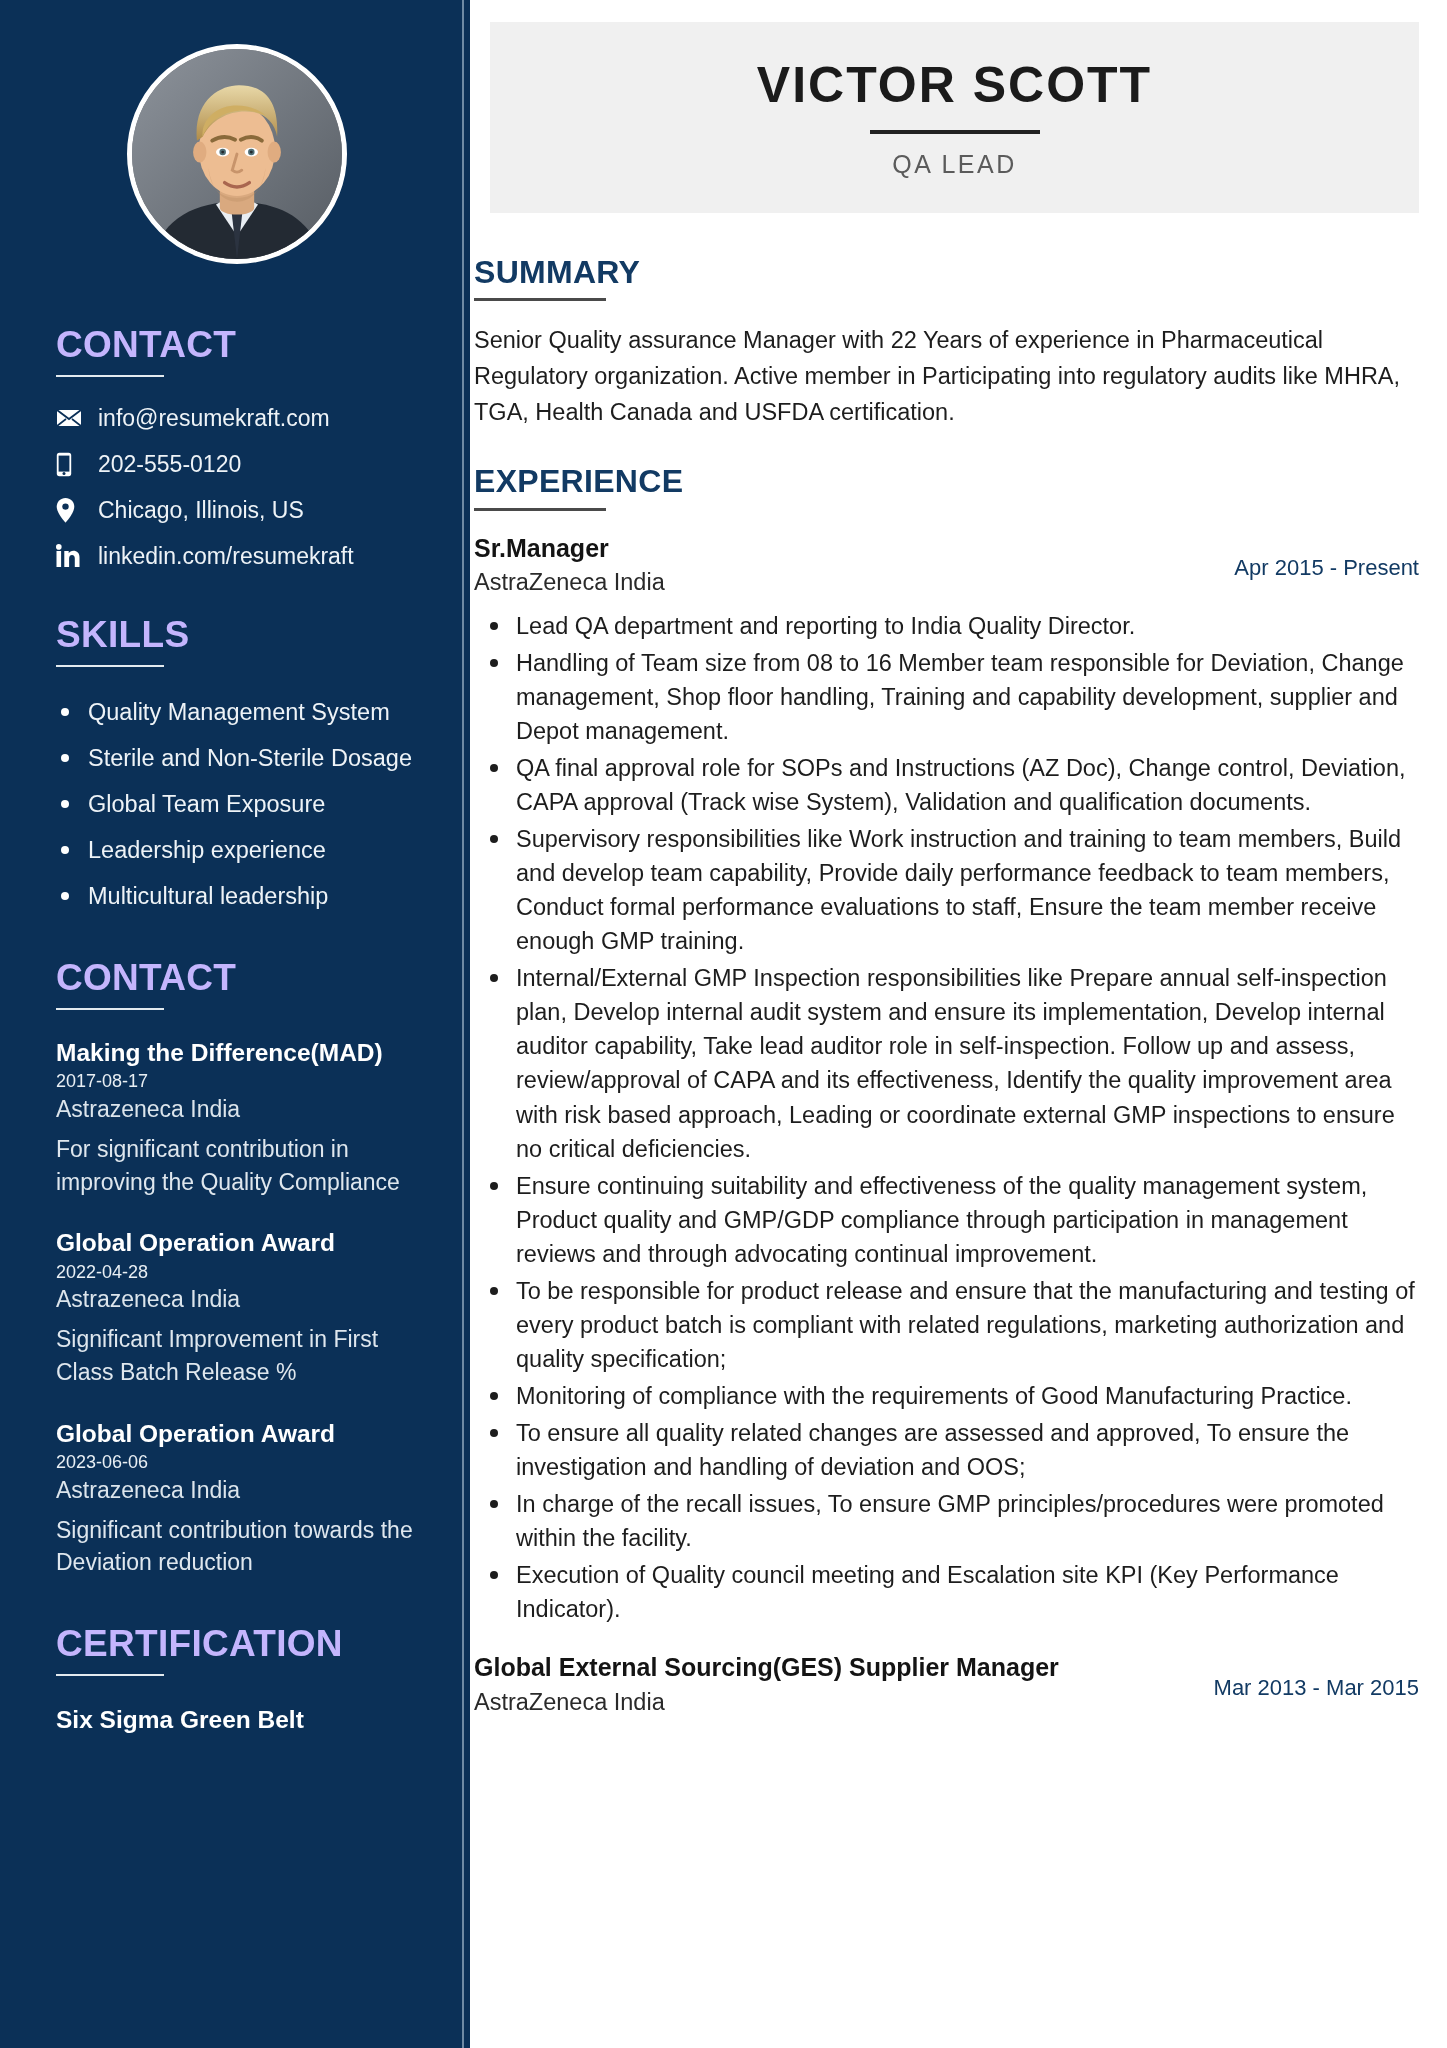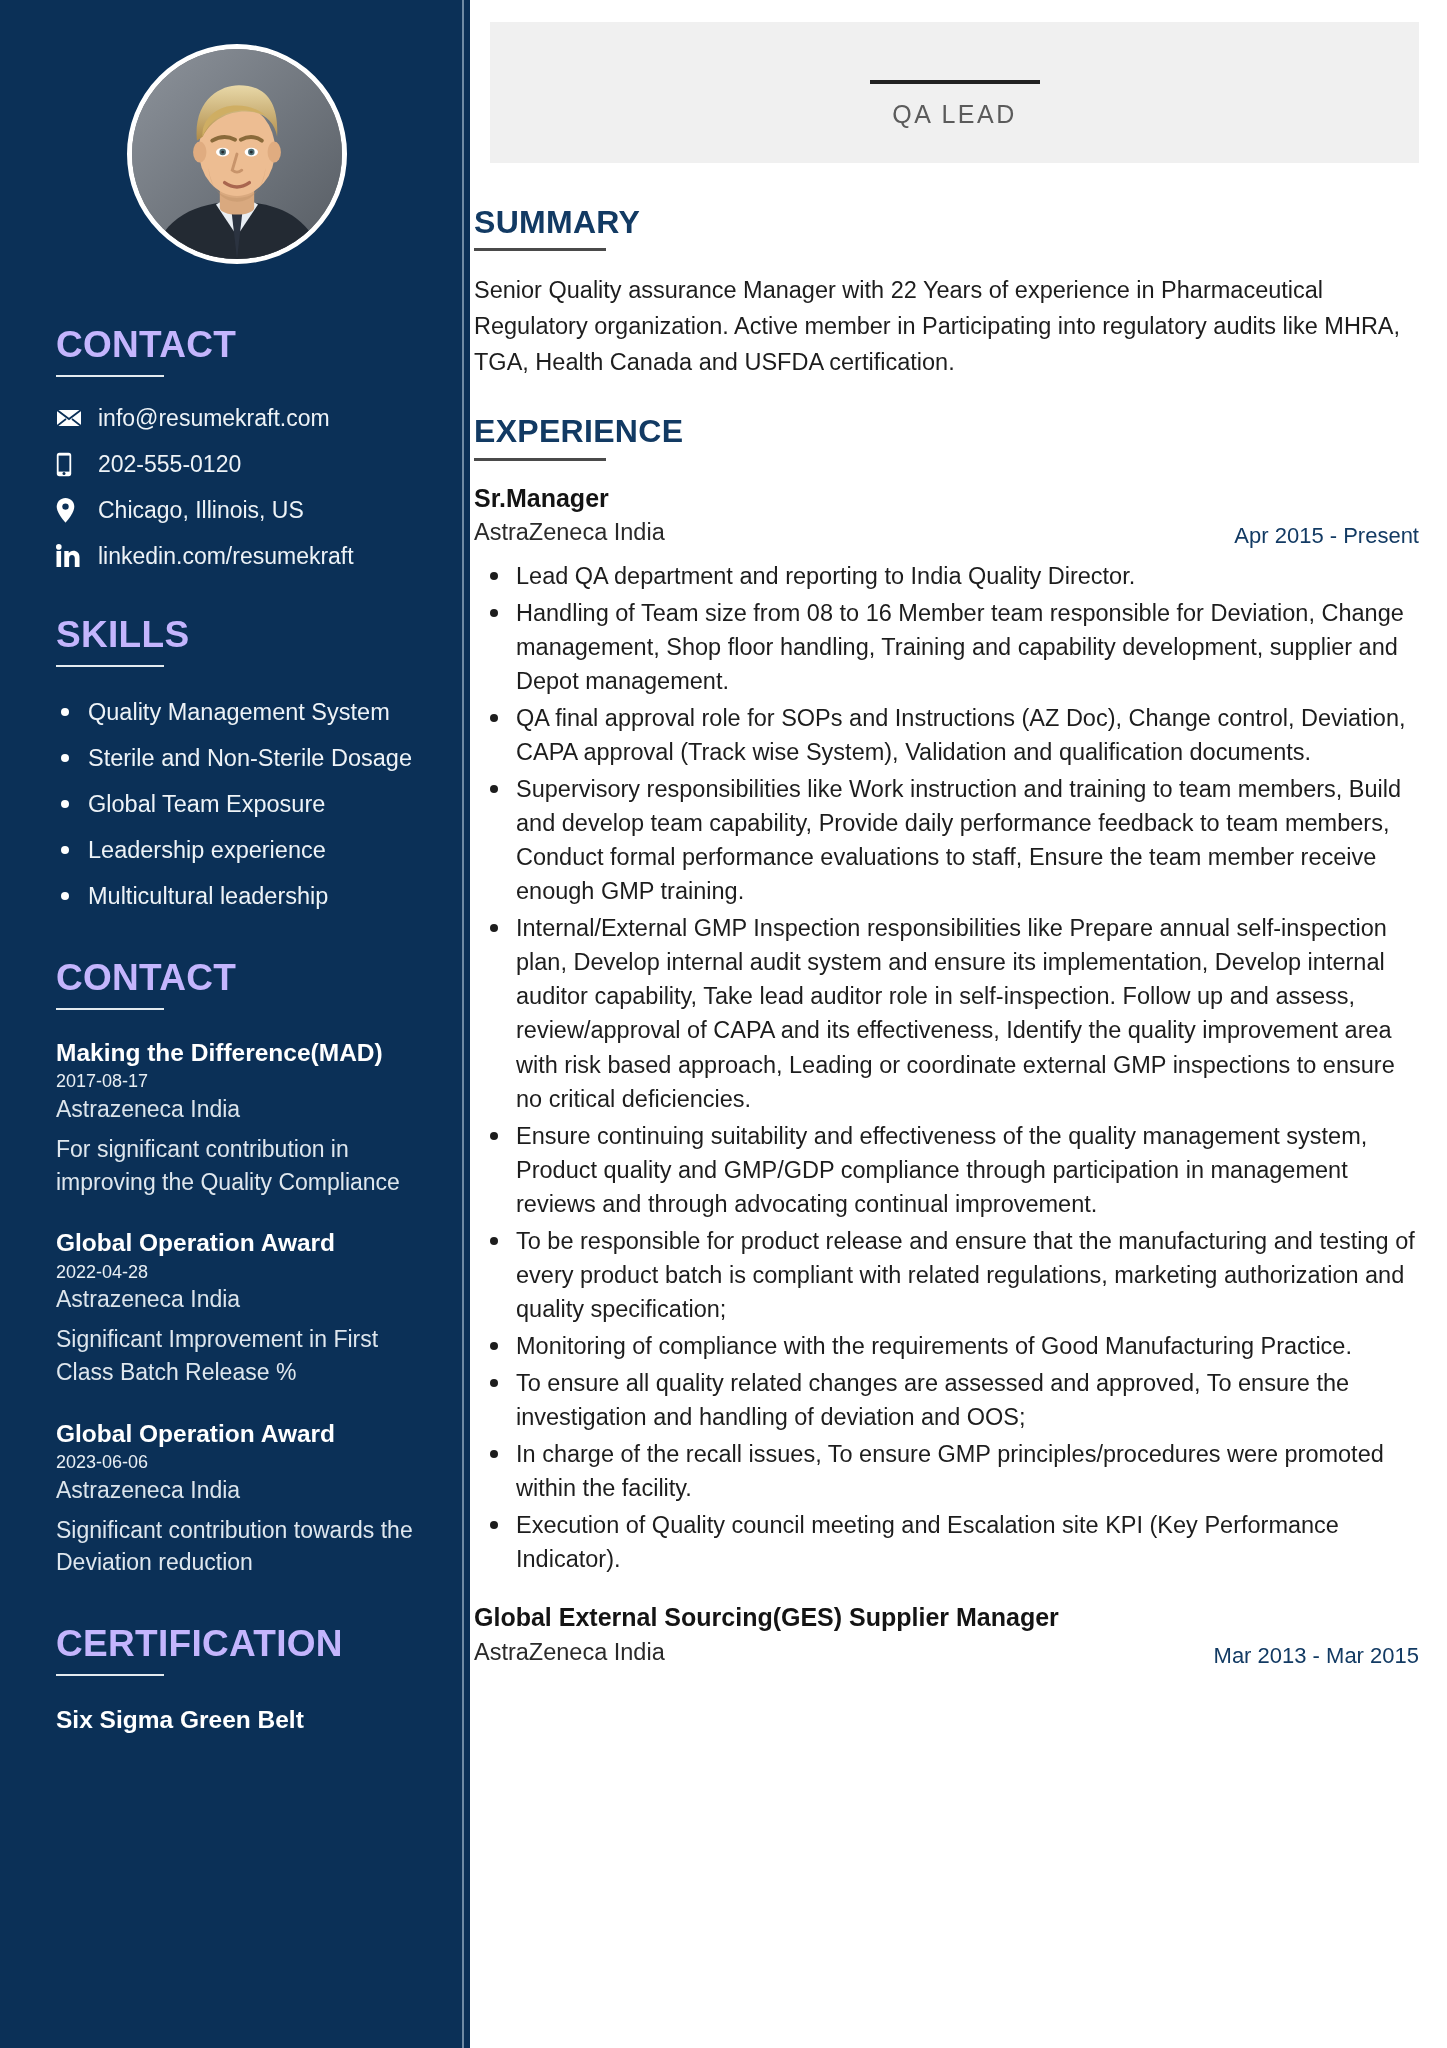--- a/index.html
+++ b/index.html
@@ -193,21 +193,21 @@
 
   .summary-text {
     font-size: 23.5px;
     line-height: 1.52;
     color: #1d1d1d;
   }
 
   .job-head {
     display: flex;
     justify-content: space-between;
-    align-items: flex-end;
+    align-items: center;
     gap: 28px;
   }
   .job-titles { flex: 1; min-width: 0; }
   .job-title {
     font-size: 25px;
     font-weight: 700;
     color: #141414;
     line-height: 1.25;
   }
   .job-org {
@@ -396,20 +396,21 @@
         <div class="cert-name">Six Sigma Green Belt</div>
       </section>
 
     </div>
     <div class="sidebar-edge"></div>
   </aside>
 
   <main class="main">
 
     <header class="name-band">
+      <div class="full-name">VICTOR SCOTT</div>
       <div class="name-rule"></div>
       <div class="job-sub">QA LEAD</div>
     </header>
 
     <div class="main-body">
 
       <section class="section">
         <h2 class="sec-head">SUMMARY</h2>
         <div class="sec-rule"></div>
         <p class="summary-text">Senior Quality assurance Manager with 22 Years of experience in Pharmaceutical Regulatory organization. Active member in Participating into regulatory audits like MHRA, TGA, Health Canada and USFDA certification.</p>

